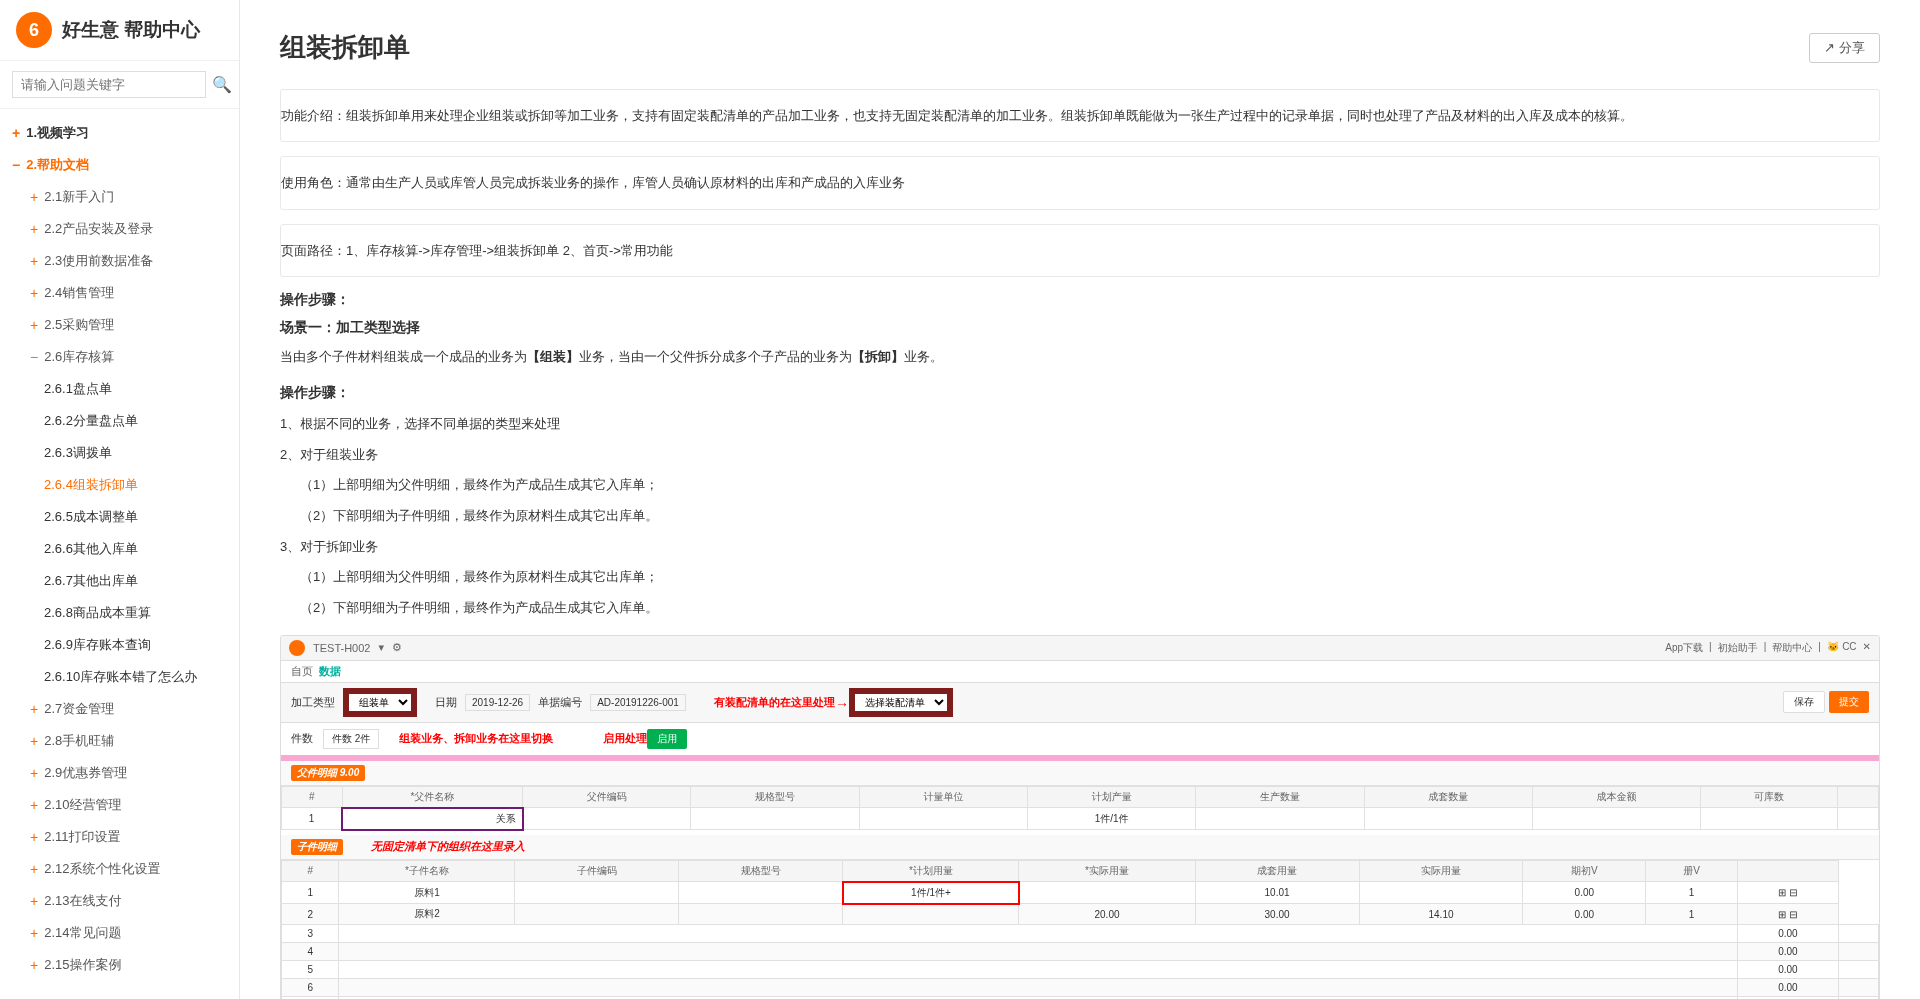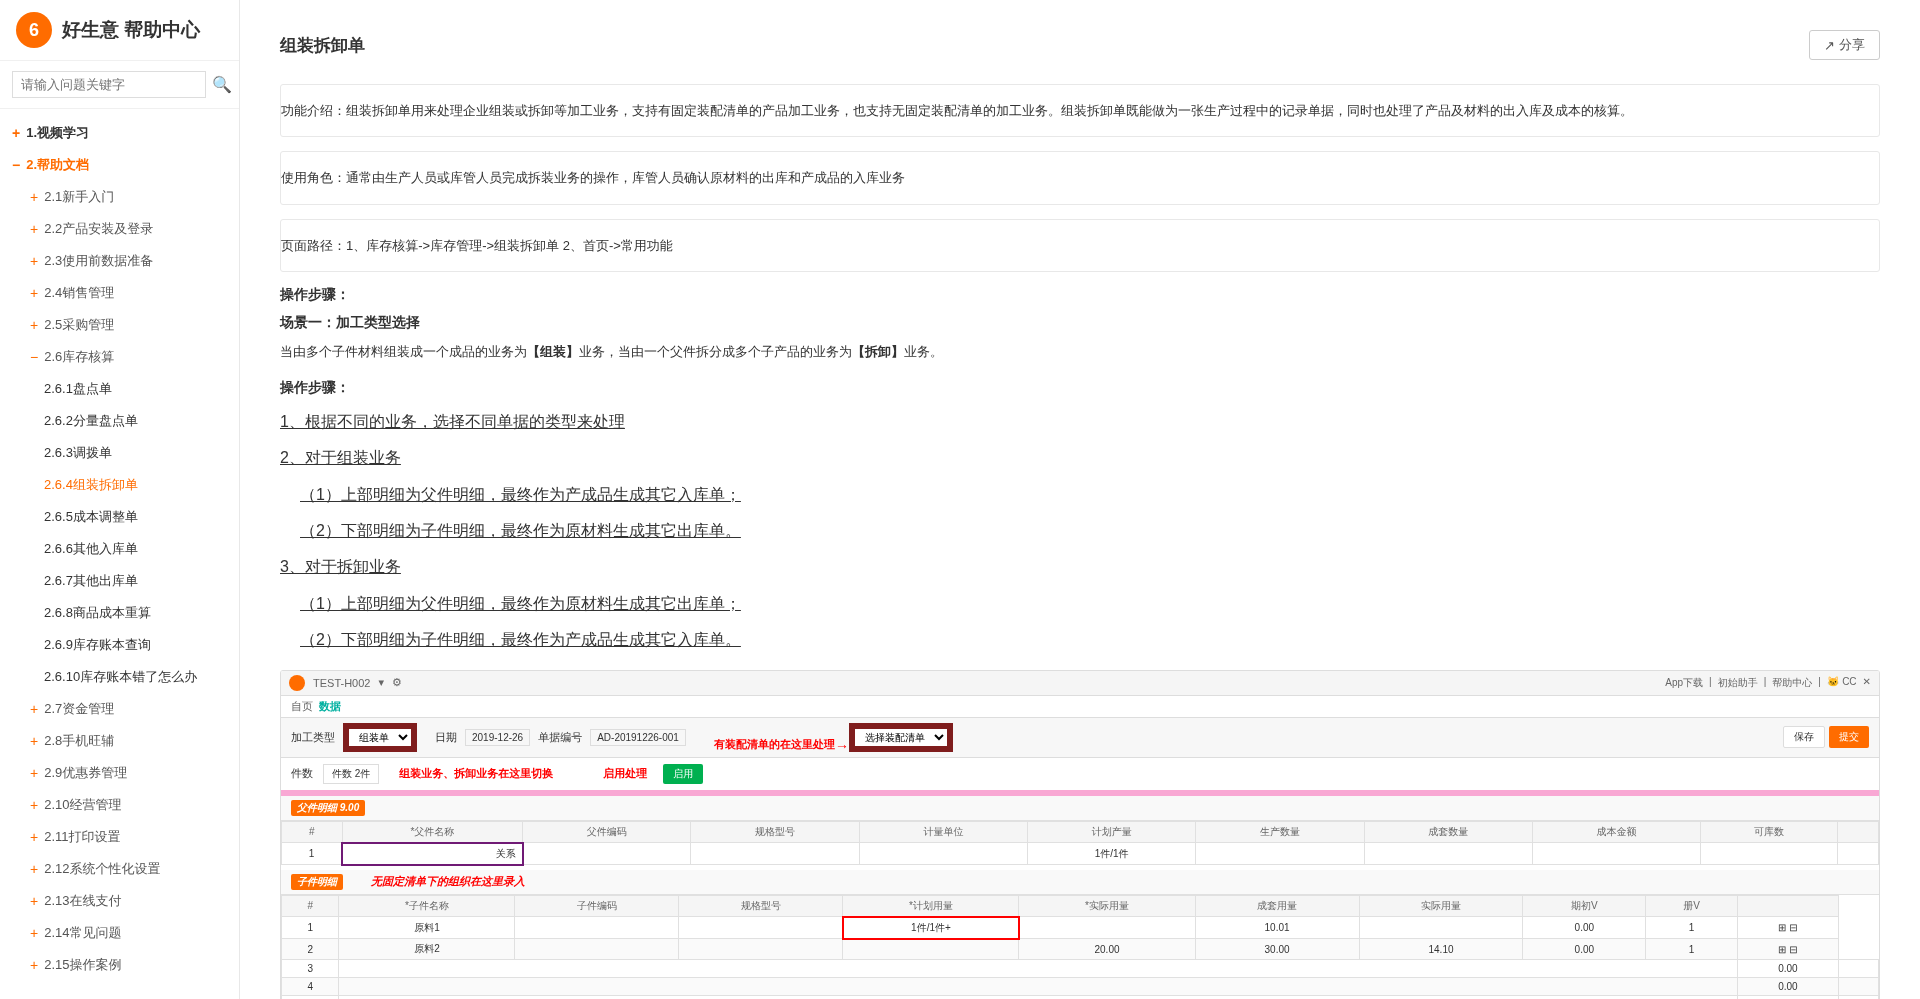--- a/index.html
+++ b/index.html
@@ -76,21 +76,21 @@
       overflow-y: auto;
       background: #fff;
       padding: 30px 40px;
     }
     .page-header {
       display: flex;
       justify-content: space-between;
       align-items: center;
       margin-bottom: 24px;
     }
-    .page-title { font-size: 17px; font-weight: bold; color: #333; }
+    .page-title { font-size: 26px; font-weight: bold; color: #333; }
     .share-btn {
       border: 1px solid #ccc;
       background: #fff;
       padding: 5px 14px;
       border-radius: 3px;
       cursor: pointer;
       font-size: 13px;
       color: #555;
       display: flex; align-items: center; gap: 4px;
     }
@@ -103,21 +103,21 @@
       background: #fff;
       line-height: 1.8;
       font-size: 13px;
       color: #333;
     }
     .content-body { font-size: 13px; line-height: 1.9; color: #333; }
     .content-body p { margin-bottom: 6px; }
 
     .step-label { font-size: 14px; font-weight: bold; margin: 14px 0 10px 0; }
     .scene-label { font-size: 14px; font-weight: bold; margin: 10px 0 8px 0; }
-    .num-step { margin-bottom: 6px; font-size: 16px; text-decoration: underline; }
+    .num-step { margin-bottom: 6px; font-size: 13px; }
     .indent1 { margin-left: 20px; }
 
     
     .screenshot-container {
       border: 1px solid #ddd;
       border-radius: 3px;
       overflow: hidden;
       margin-top: 14px;
       background: #f0f0f0;
     }
@@ -448,21 +448,21 @@
         <span style="font-size:11px;">加工类型</span>
         <select class="mock-select-highlight">
           <option>组装单</option>
           <option>拆卸单</option>
         </select>
         <span style="margin-left:10px;">日期</span>
         <span style="border:1px solid #ddd; padding:2px 6px; font-size:10px;">2019-12-26</span>
         <span>单据编号</span>
         <span style="border:1px solid #ddd; padding:2px 6px; font-size:10px;">AD-20191226-001</span>
 
-        <div style="position:relative; margin-left:20px; display:flex; align-items:flex-end;">
+        <div style="position:relative; margin-left:20px; display:flex; align-items:center;">
           <span class="mock-annotation">有装配清单的在这里处理</span>
           <span class="arrow-right">→</span>
           <select class="mock-select-highlight">
             <option>选择装配清单</option>
           </select>
         </div>
 
         <div style="margin-left:auto; display:flex; gap:4px;">
           <button class="mock-btn-white">保存</button>
           <button class="mock-btn-orange">提交</button>
@@ -470,21 +470,21 @@
       </div>
 
       <div class="mock-form-row">
         <span>件数</span>
         <span style="border:1px solid #ddd; padding:2px 8px; font-size:10px; min-width:50px;">件数 2件</span>
 
         <div style="display:flex; align-items:center; gap:4px; margin-left:10px;">
           <span class="mock-annotation">组装业务、拆卸业务在这里切换</span>
         </div>
 
-        <div style="margin-left:40px; display:flex; align-items:center; gap:16px;">
+        <div style="margin-left:40px; display:flex; align-items:center; gap:0;">
           <span class="mock-annotation">启用处理</span>
           <button class="mock-btn-green">启用</button>
         </div>
       </div>
 
       <div class="mock-section-header">
         <span class="orange-tag">父件明细 9.00</span>
       </div>
 
       <div style="padding:0 0 0 0; overflow-x:auto;">

